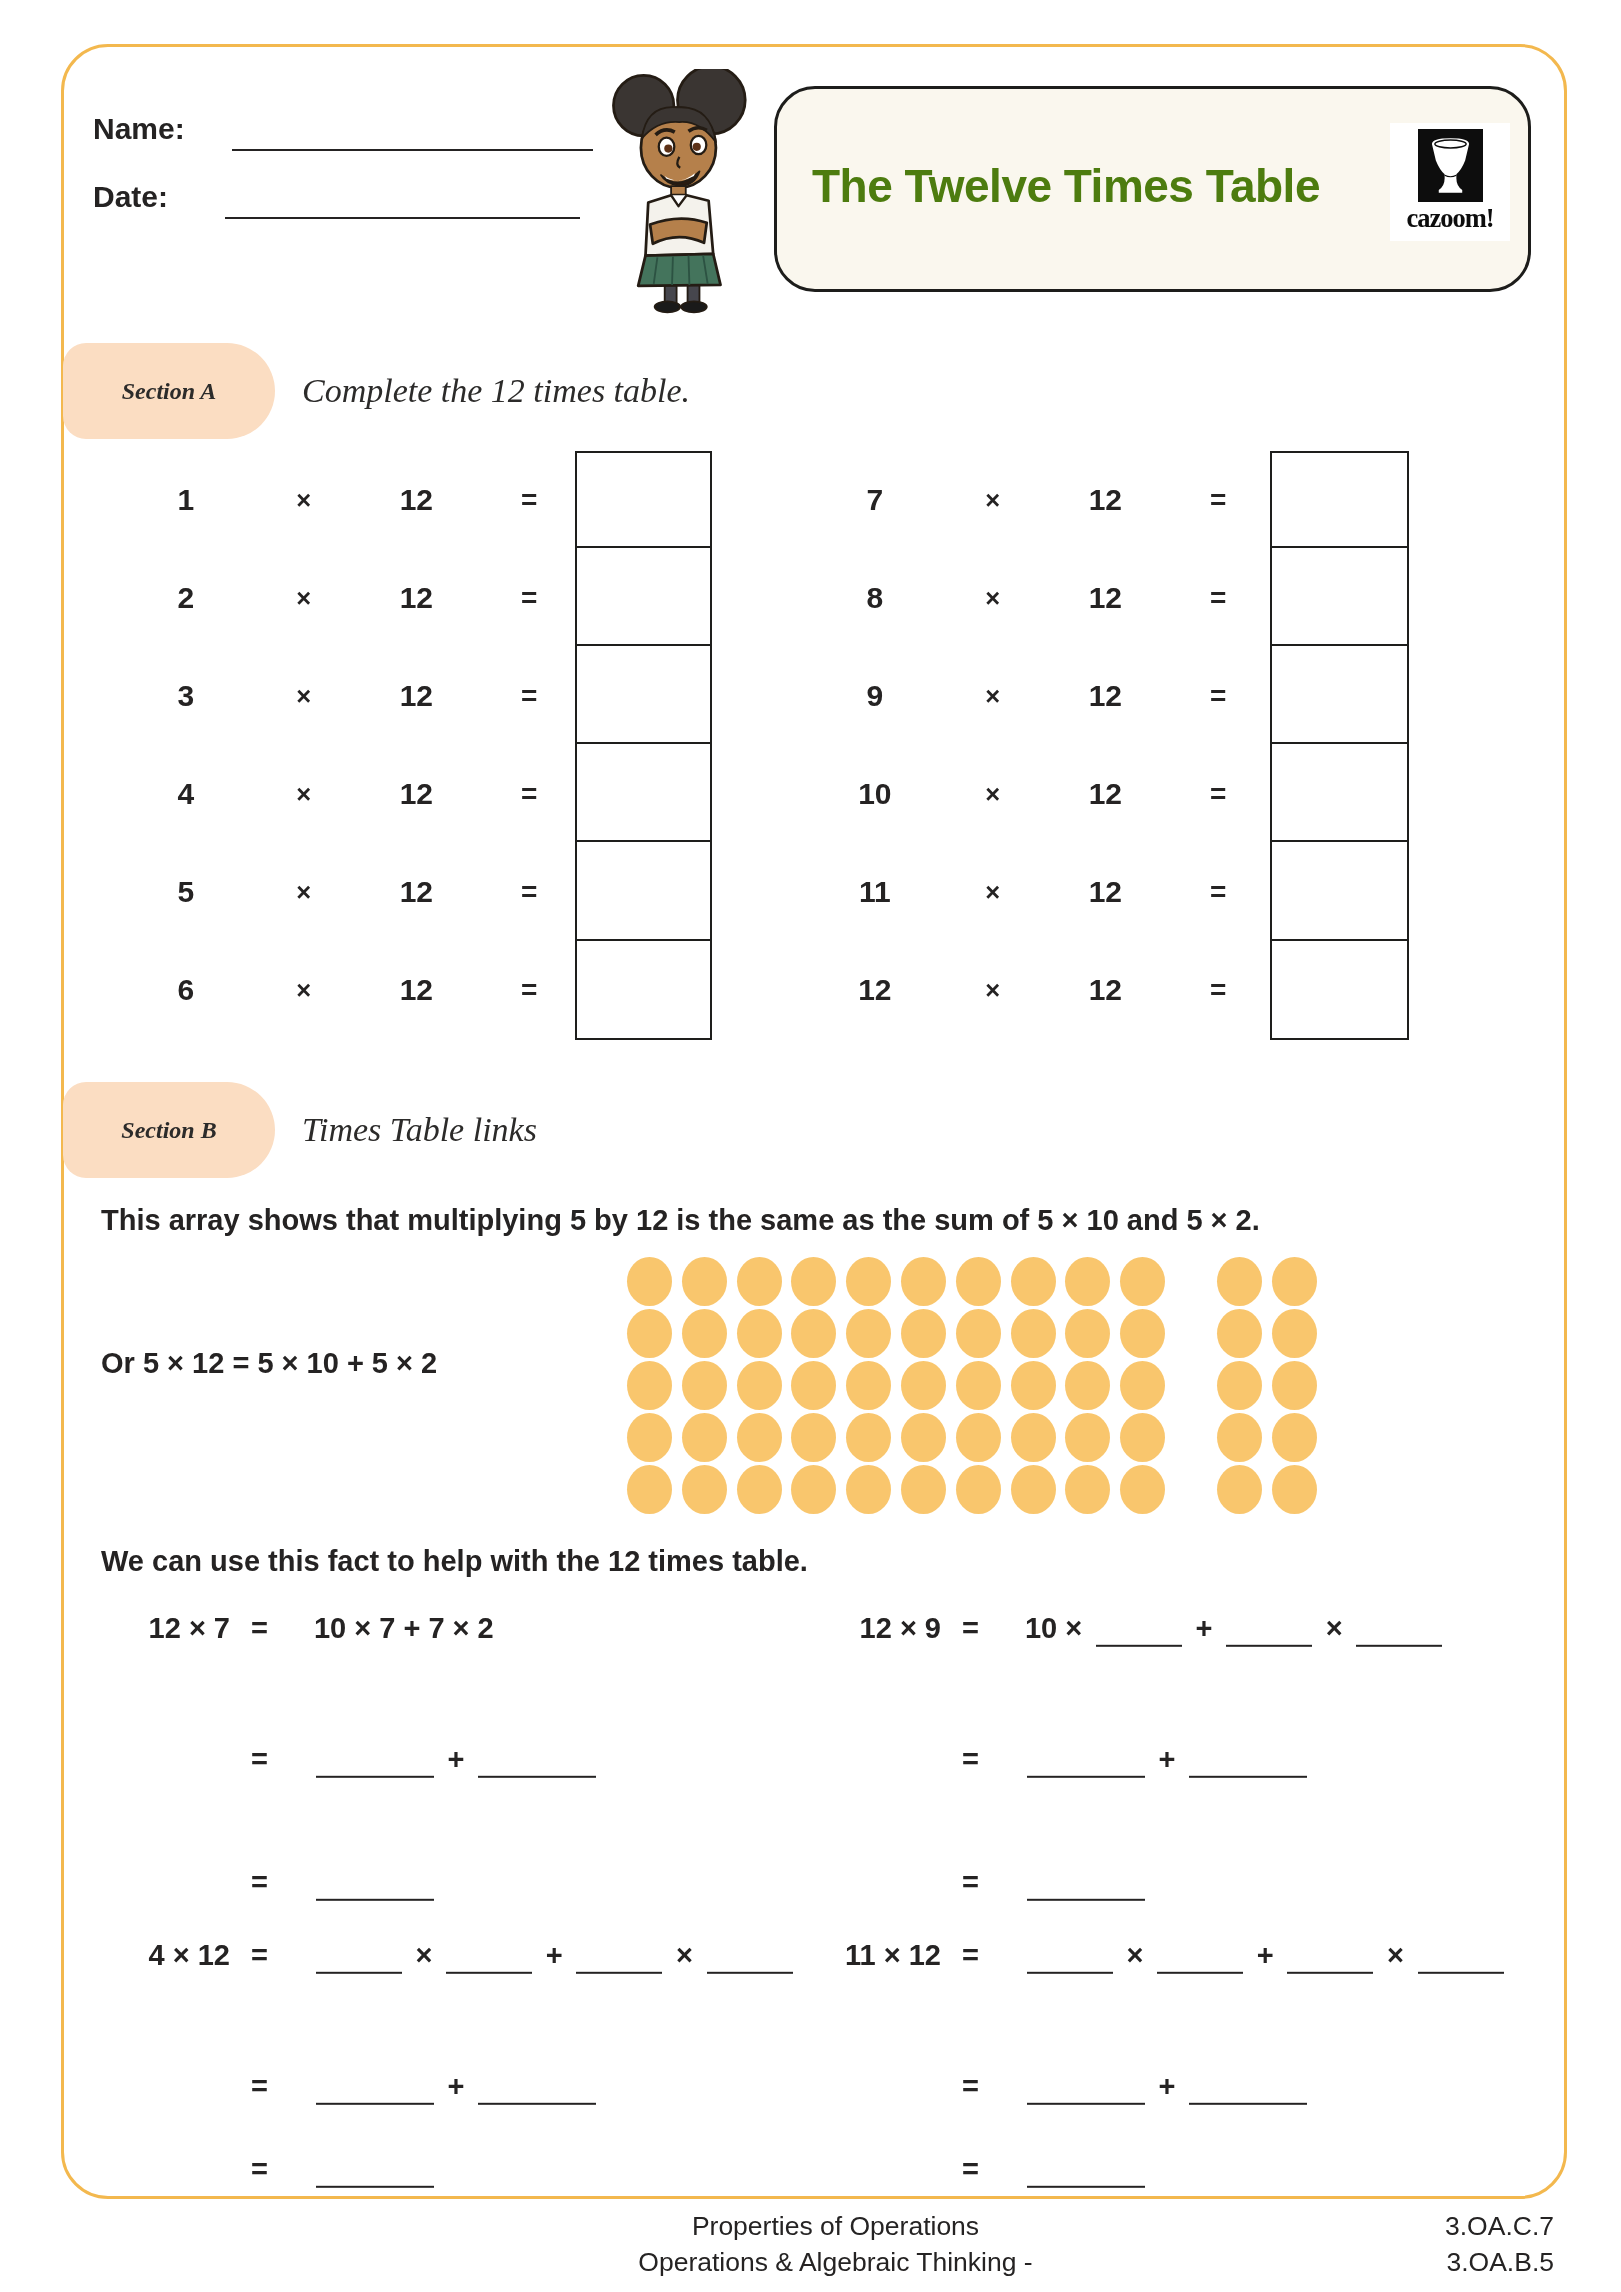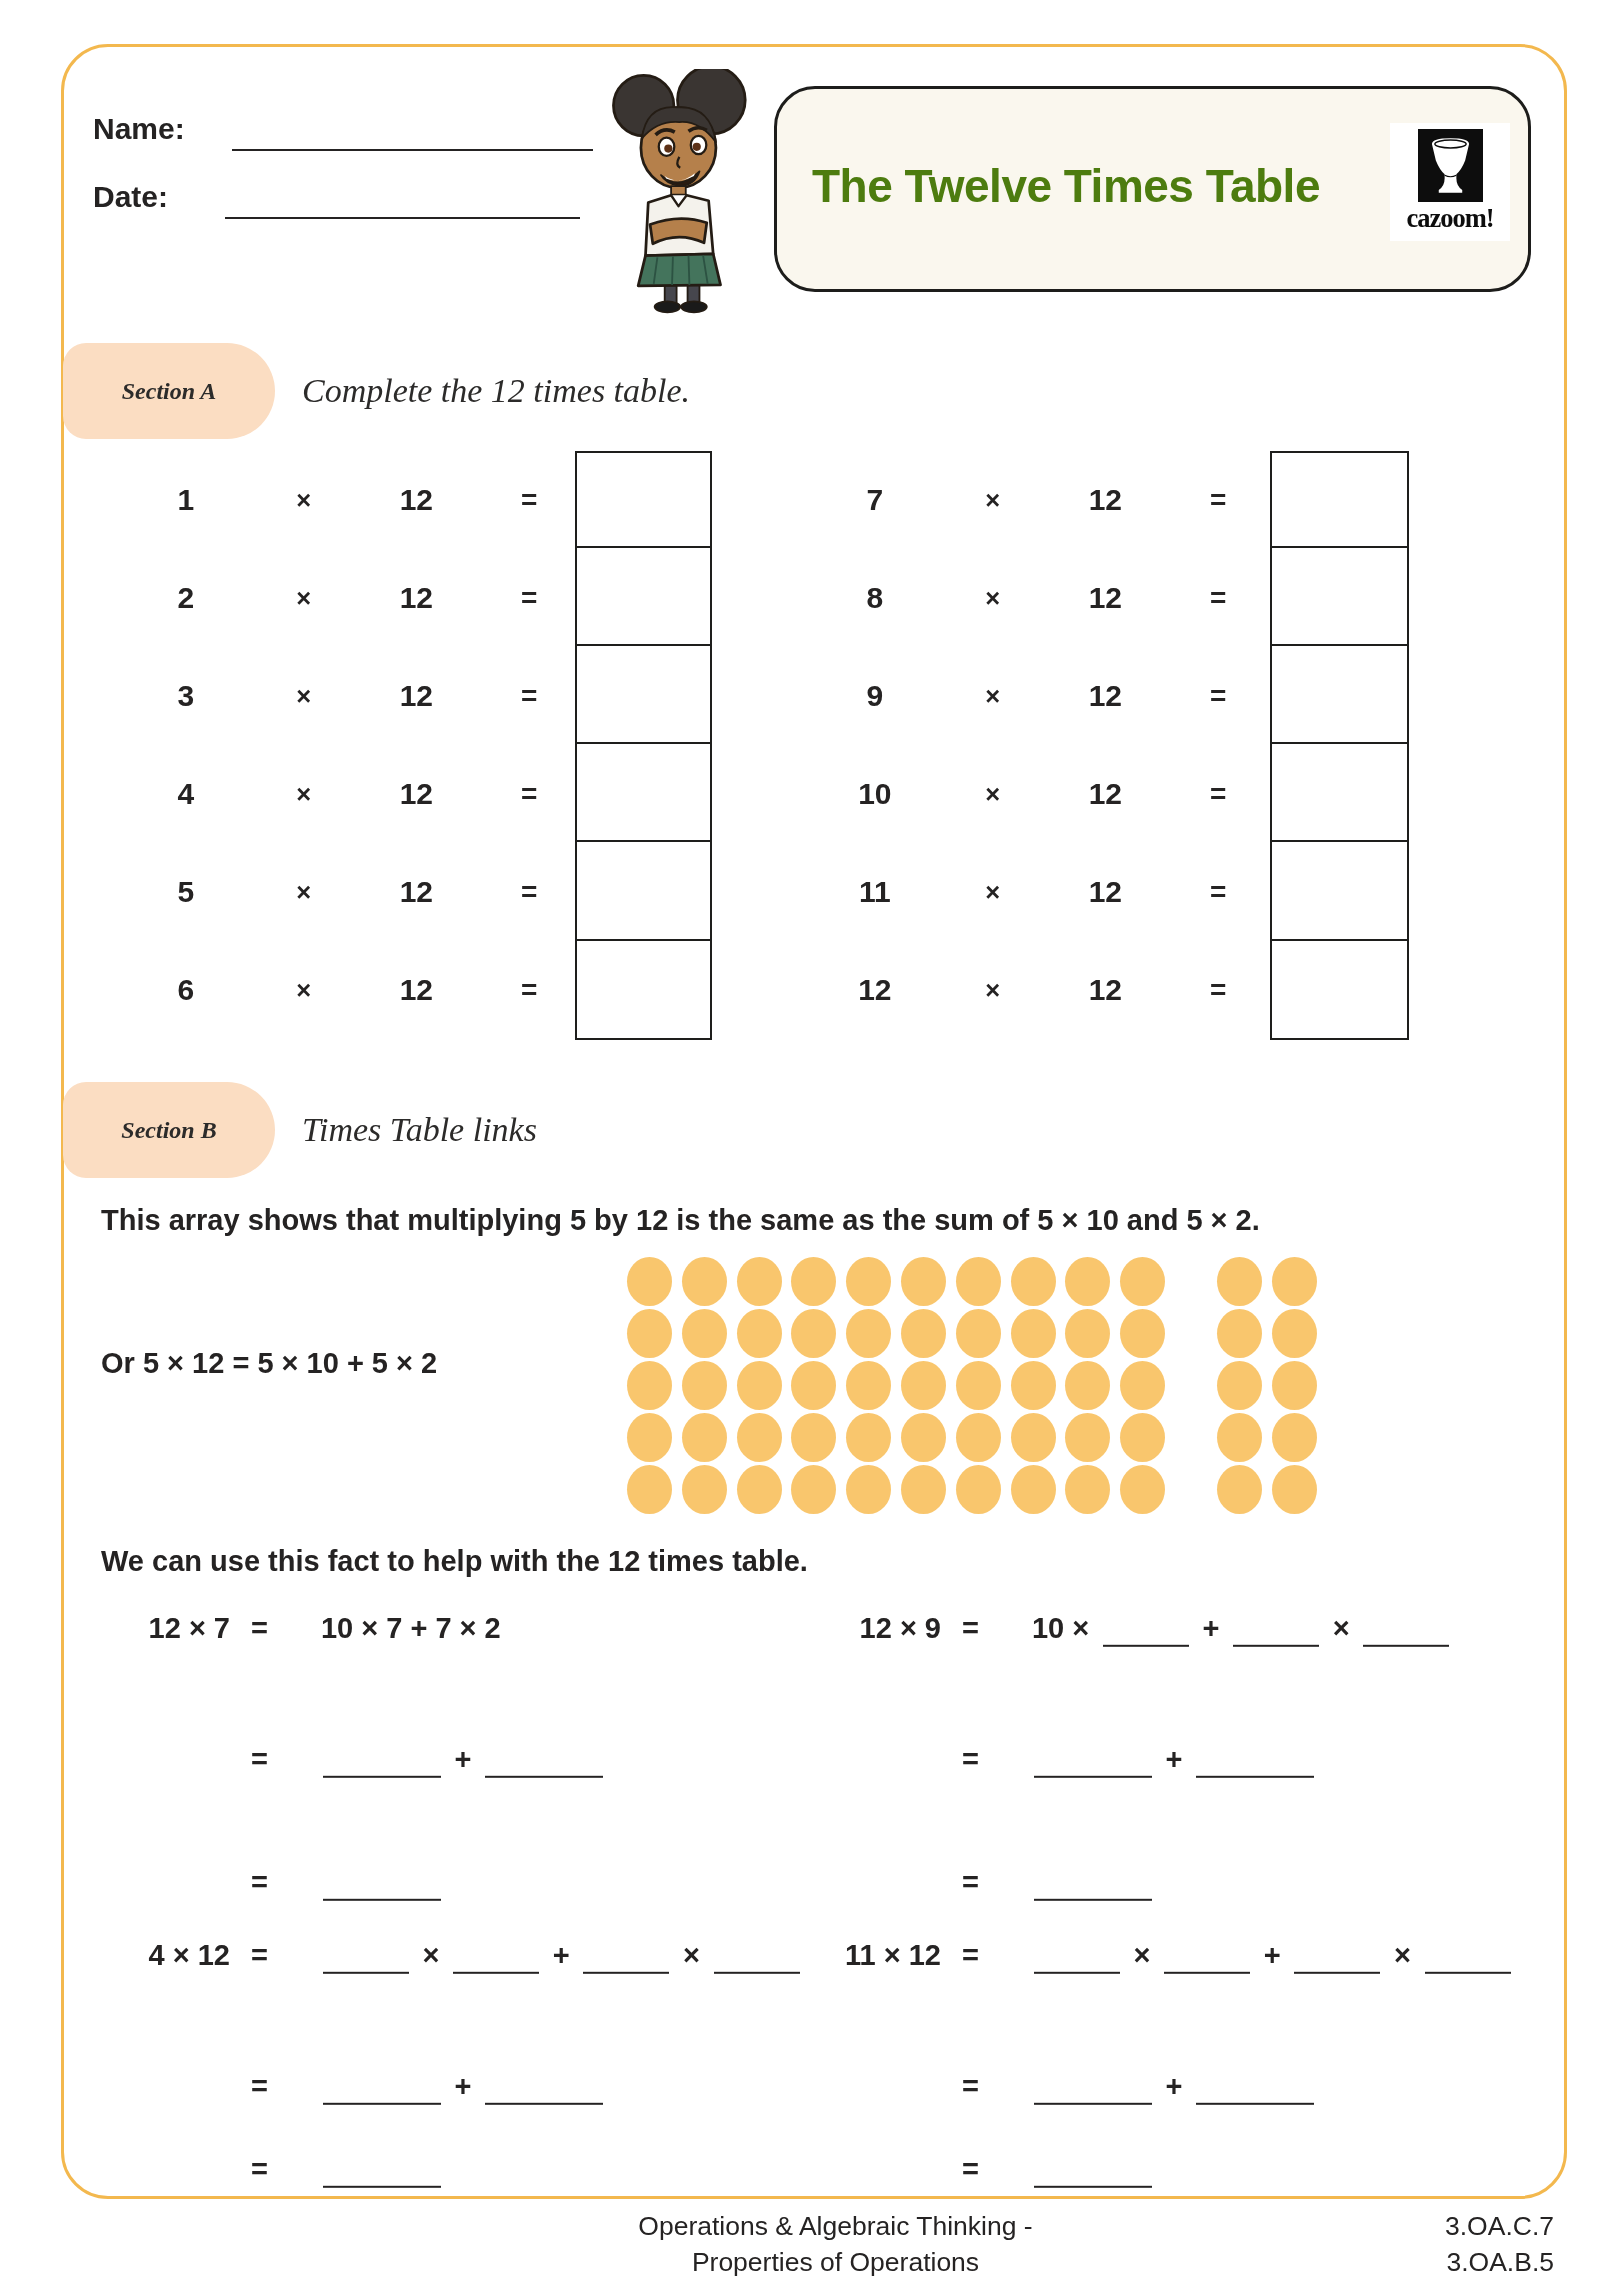--- a/index.html
+++ b/index.html
@@ -59,21 +59,21 @@
   .eq-block{position:absolute;width:730px;padding-top:11.8px;}
   .b0{left:93px;top:1600px;} .b1{left:828px;top:1600px;}
   .b2{left:93px;top:1927px;} .b3{left:828px;top:1927px;}
   .eq-row{display:flex;align-items:baseline;height:39px;font-weight:bold;font-size:29px;}
   .eq-row:nth-child(1){margin-bottom:92px;}
   .eq-row:nth-child(2){margin-bottom:84px;}
   .b2 .eq-row:nth-child(2),.b3 .eq-row:nth-child(2){margin-bottom:44px;}
   .eq-lhs{width:137px;text-align:right;}
   .b1 .eq-lhs,.b3 .eq-lhs{width:113px;}
   .eq-sign{width:59px;text-align:center;}
-  .eq-rhs{display:flex;align-items:baseline;margin-left:26px;}
+  .eq-rhs{display:flex;align-items:baseline;margin-left:19px;}
   .eq-text{margin:0 5.9px;white-space:nowrap;}
   .blank{display:inline-block;height:0;border-bottom:2.9px solid #252323;margin:0 7.8px;
         transform:translateY(8.8px);}
   .blank.short{width:86px;} .blank.long{width:118px;}
   
   .footer-left{position:absolute;left:59px;top:2208px;font-size:26.5px;line-height:36px;}
   .footer-link{color:#4a5fae;text-decoration:underline;}
   .footer-center{position:absolute;left:574px;top:2208px;width:523px;text-align:center;
         font-size:26.5px;line-height:36px;}
   .footer-right{position:absolute;left:1343px;top:2208px;width:211px;text-align:right;
@@ -429,21 +429,21 @@
           <span class="eq-lhs"></span>
           <span class="eq-sign">=</span>
           <span class="eq-rhs">
             <span class="blank long"></span>
           </span>
         </div>
       </div>
     </div>
 
   <div class="footer-center">
+    <div>Properties of Operations</div>
     <div>Operations &amp; Algebraic Thinking -</div>
-    <div>Properties of Operations</div>
   </div>
   <div class="footer-right">
     <div>3.OA.C.7</div>
     <div>3.OA.B.5</div>
   </div>
 </div>
 
 
 </body></html>

